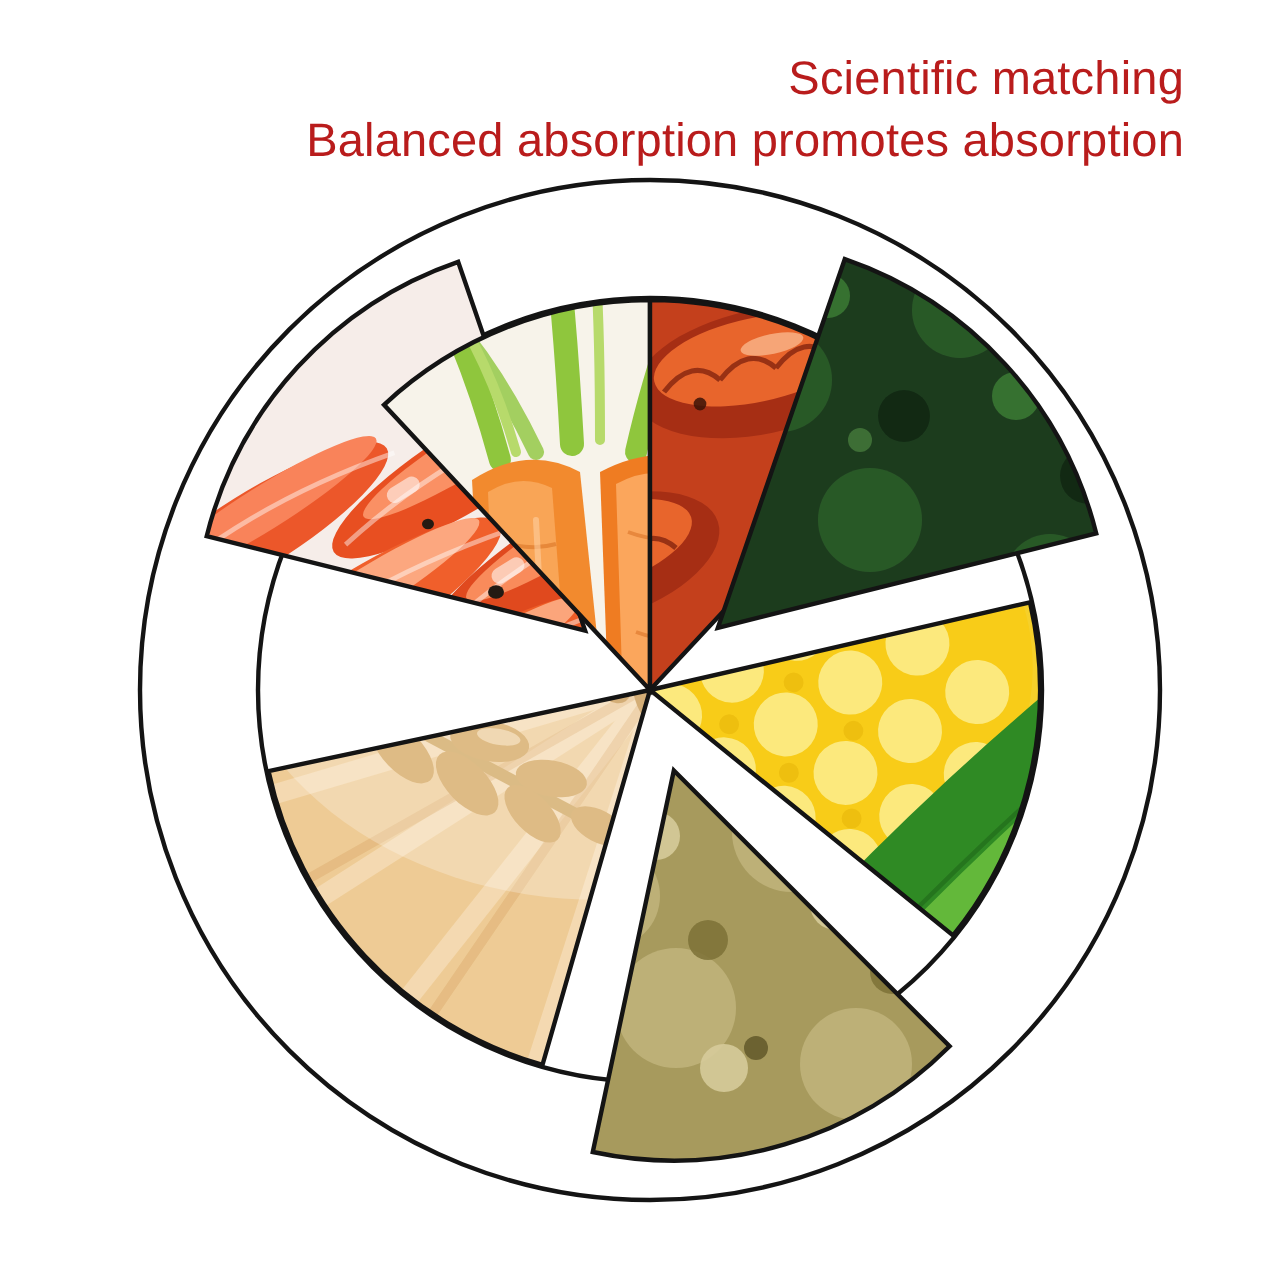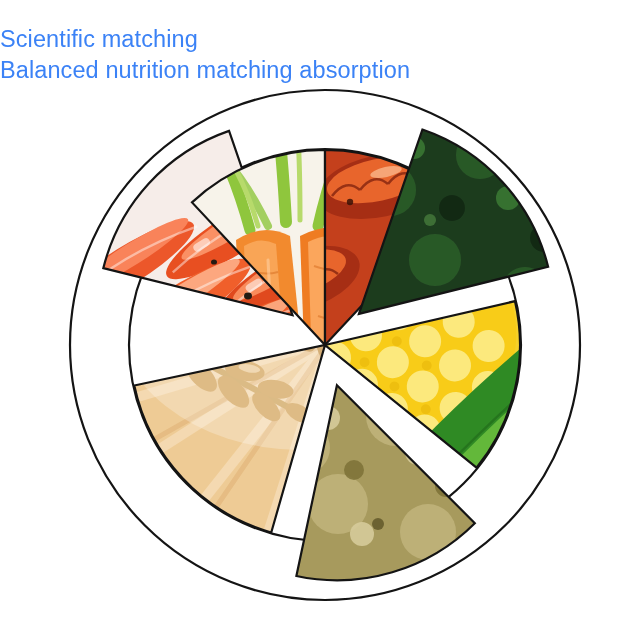--- a/index.html
+++ b/index.html
@@ -18,22 +18,22 @@
     background: #ffffff;
     overflow: hidden;
   }
 
   
   .headline {
     position: absolute;
     left: 0;
     top: 24px;
     width: 592px;
-    text-align: left;
-    color: #3b82f6;
+    text-align: right;
+    color: #b91c1c;
   }
   .headline .line1 {
     font-size: 23.5px;
     line-height: 31px;
     letter-spacing: 0.1px;
     white-space: nowrap;
   }
   .headline .line2 {
     font-size: 23.5px;
     line-height: 31px;
@@ -50,21 +50,21 @@
     height: 640px;
   }
 </style>
 </head>
 <body>
 
 <div id="stage">
 
   <div class="headline">
     <div class="line1">Scientific matching</div>
-    <div class="line2">Balanced nutrition matching absorption</div>
+    <div class="line2">Balanced absorption promotes absorption</div>
   </div>
 
   <svg id="wheel" viewBox="0 0 640 640">
     <defs>
 
       <pattern id="pat-shrimp" patternUnits="userSpaceOnUse" width="640" height="640">
         <rect width="640" height="640" fill="#fdf3ee"></rect>
         <g>
           <rect x="0" y="0" width="640" height="640" fill="#f6ede9"></rect>
           <g transform="rotate(-32 300 240)">

